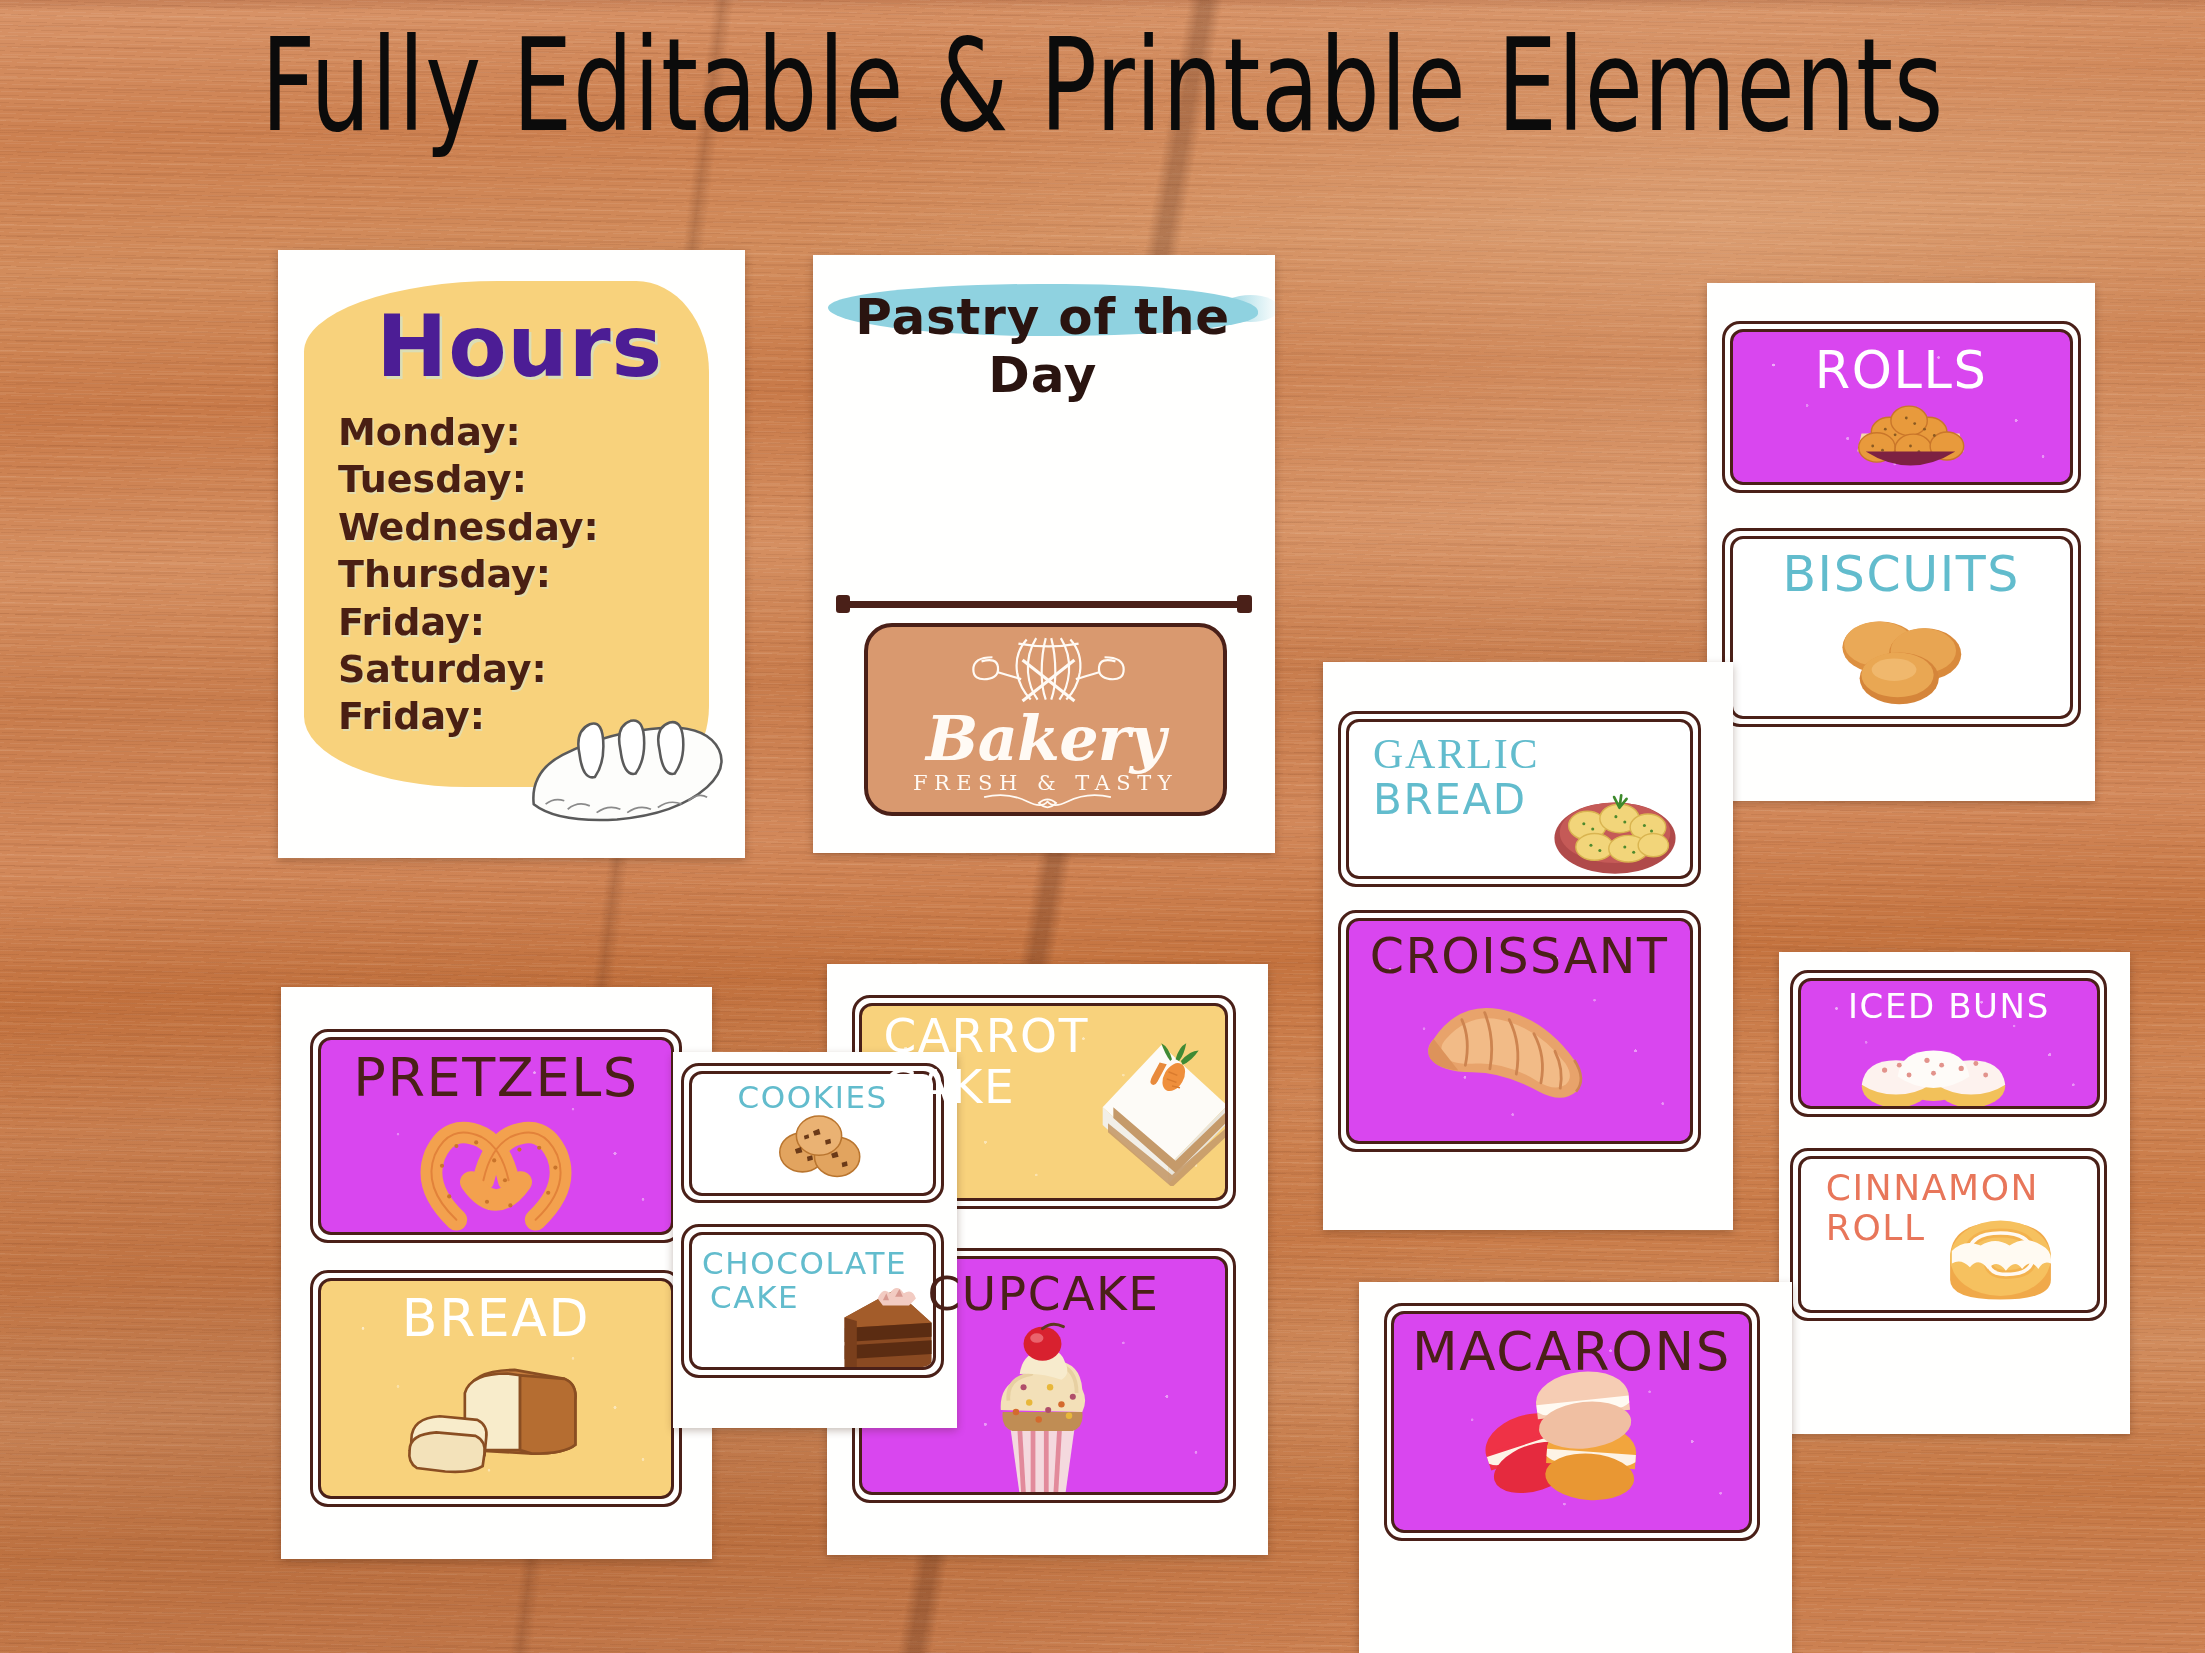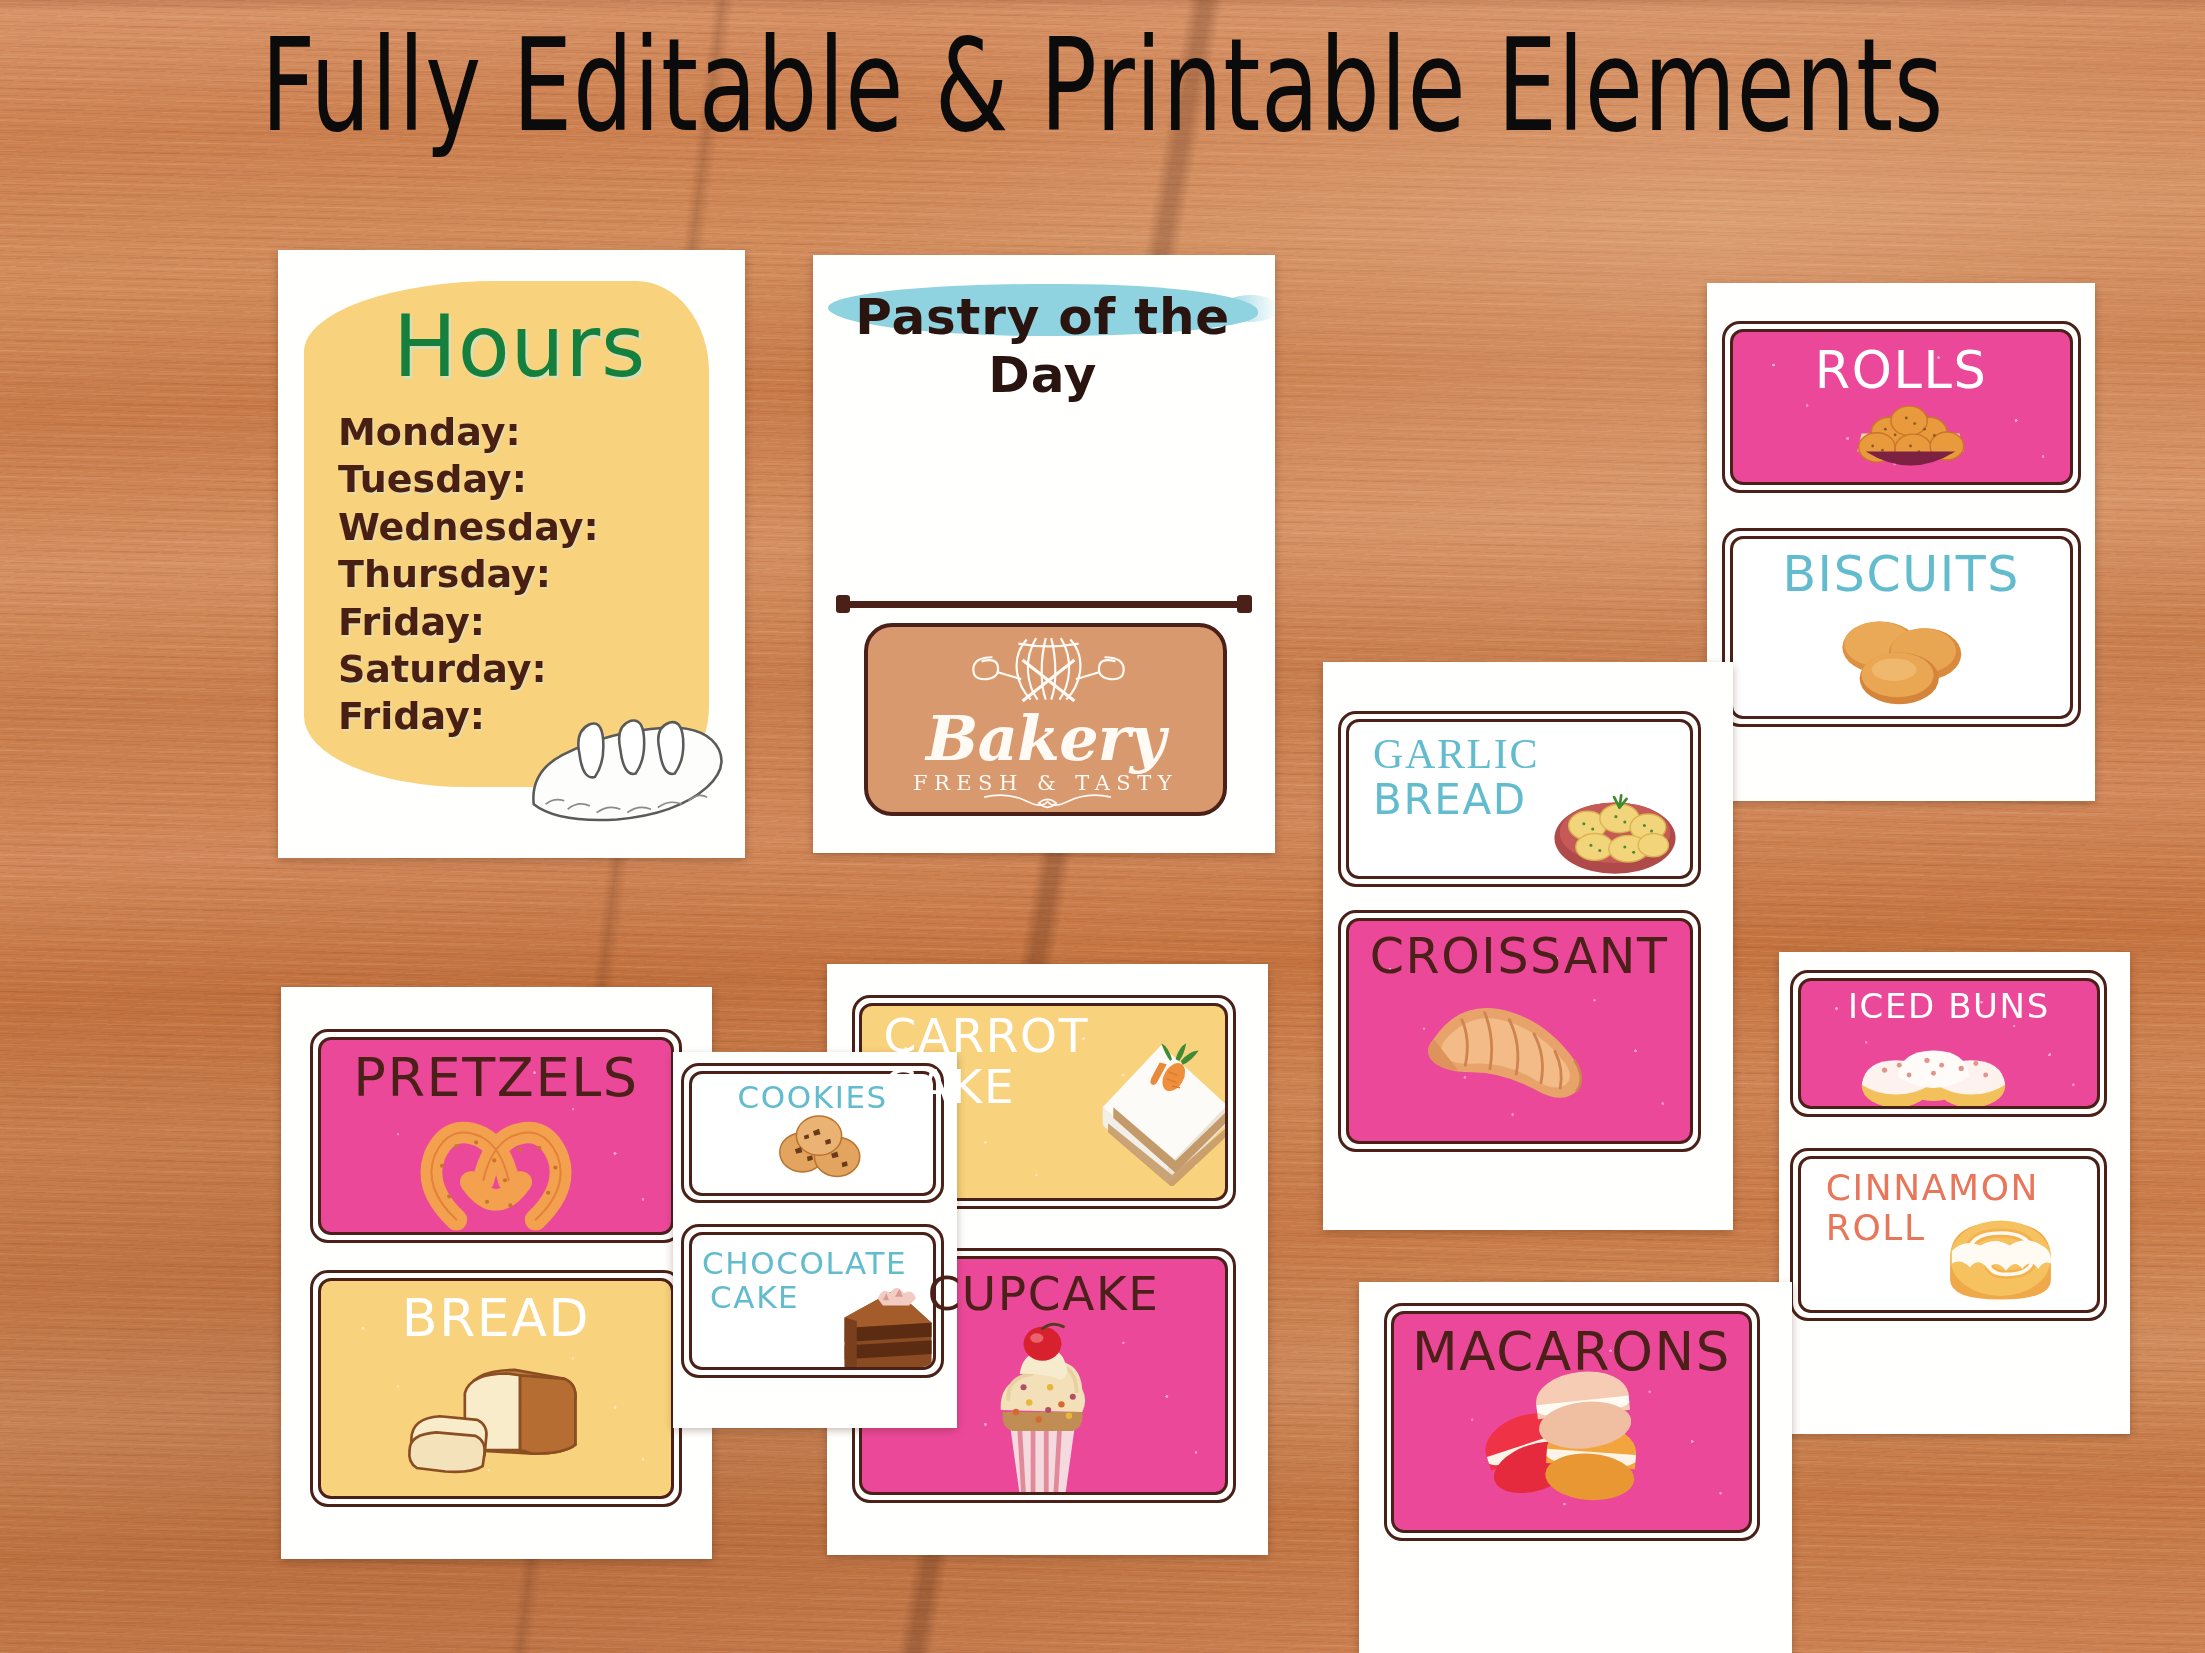--- a/index.html
+++ b/index.html
@@ -76,21 +76,21 @@
     padding:4.9px;
     background:transparent;
   }
   .label-inner{
     width:100%; height:100%;
     border:3.3px solid #4a2018;
     border-radius:13px;
     position:relative;
     overflow:hidden;
   }
-  .bg-teal   { background:#ec4899; }
+  .bg-teal   { background:#d946ef; }
   .bg-yellow { background:#f8d27c; }
   .bg-white  { background:#ffffff; }
   
   .bg-teal::before, .bg-yellow::before{
     content:""; position:absolute; inset:0; pointer-events:none;
     background-image:
       radial-gradient(circle at 12% 22%, rgba(255,255,255,.55) 0 1.2px, rgba(0,0,0,0) 1.6px),
       radial-gradient(circle at 34% 71%, rgba(255,255,255,.45) 0 1.3px, rgba(0,0,0,0) 1.6px),
       radial-gradient(circle at 61% 17%, rgba(255,255,255,.50) 0 1.1px, rgba(0,0,0,0) 1.6px),
       radial-gradient(circle at 84% 59%, rgba(255,255,255,.45) 0 1.5px, rgba(0,0,0,0) 1.6px),
@@ -118,22 +118,22 @@
 
   
   #hours-blob{
     position:absolute;
     background:#f8d27c;
     border-radius:48% 18% 16% 40% / 14% 18% 16% 14%;
   }
   #hours-title{
     position:absolute;
     font-family:"DejaVu Sans","Liberation Sans",sans-serif;
-    font-weight:400;
-    color:#15803d;
+    font-weight:700;
+    color:#4c1d95;
     text-shadow:2.5px 2.5px 0 rgba(210,225,200,.75);
     letter-spacing:0.8px;
   }
   .hours-day{
     position:absolute;
     font-family:"DejaVu Sans","Liberation Sans",sans-serif;
     font-weight:700;
     color:#4a1f13;
     text-shadow:1.6px 1.6px 0 rgba(215,228,205,.6);
     white-space:nowrap;

